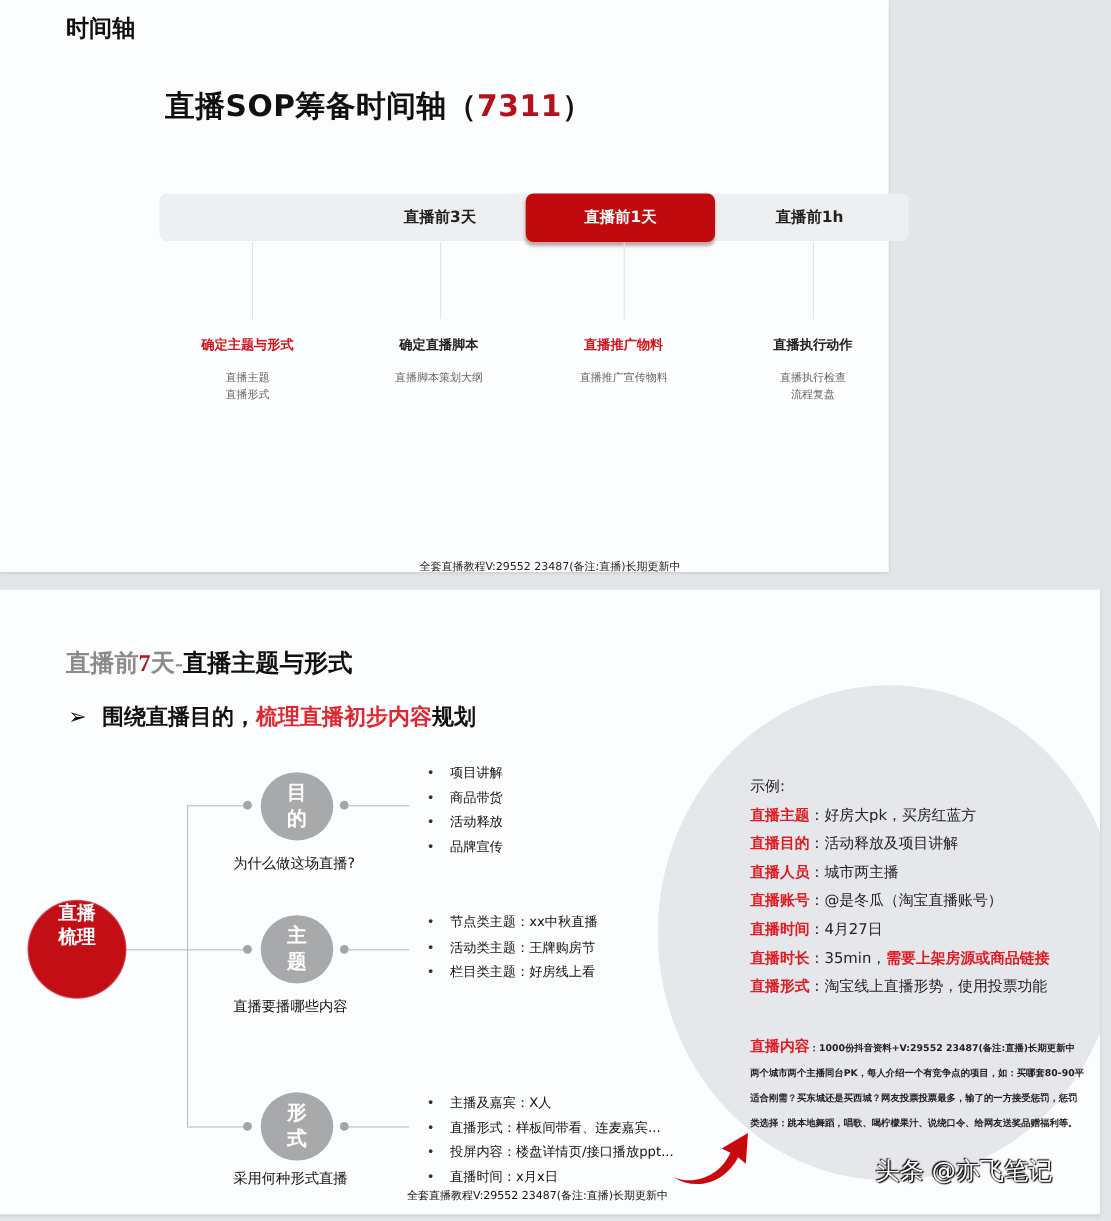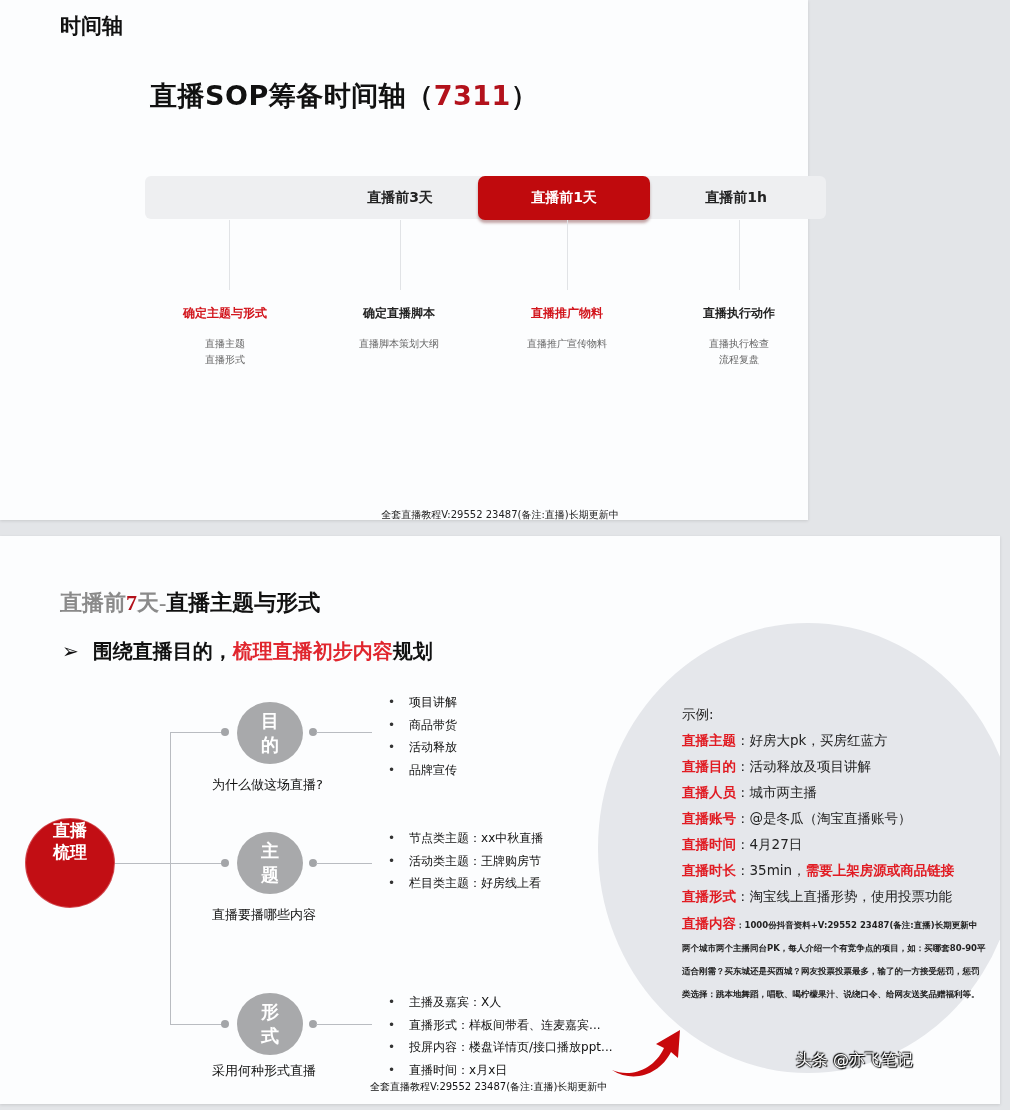--- a/index.html
+++ b/index.html
@@ -48,23 +48,23 @@
   .blist li { height: 22.5px; white-space: nowrap; }
   .blist li::before { content: "•"; margin-right: 14px; color: #333; }
   .s2-footer { position: absolute; left: 370px; top: 544px; font-size: 10px; color: #111; }
 
   .example-circle { position: absolute; left: 598px; top: 87px; width: 420px; height: 450px; border-radius: 50%; background: #e5e7eb; }
   .example { position: absolute; left: 682px; top: 170px; width: 305px; font-size: 13.5px; color: #222; }
   .example .row { height: 26px; white-space: nowrap; }
   .example .key { color: #e11b22; font-weight: bold; }
   .example .hl { color: #e11b22; font-weight: bold; }
   .example .small { font-size: 8.5px; font-weight: bold; line-height: 23px; white-space: normal; color: #222; }
-  .example .smallrow { height: auto; }
+  .example .smallrow { height: auto; margin-top: 28px; }
   .arrow { position: absolute; left: 608px; top: 490px; }
-  .watermark { position: absolute; left: 796px; top: 514px; font-size: 16px; color: #fff; text-shadow: 0 0 2px #000, 1px 1px 1px #000, -1px -1px 1px #000; }
+  .watermark { position: absolute; left: 796px; top: 514px; font-size: 22px; color: #fff; text-shadow: 0 0 2px #000, 1px 1px 1px #000, -1px -1px 1px #000; }
 </style>
 </head>
 <body>
 
 <div class="slide" id="slide1">
   <div class="s1-label">时间轴</div>
   <div class="s1-title"><span>直播SOP筹备时间轴（</span><span class="num">7311</span><span>）</span></div>
 
   <div class="tl-bar"></div>
   <div class="tl-tab" style="left:314px;">直播前3天</div>

